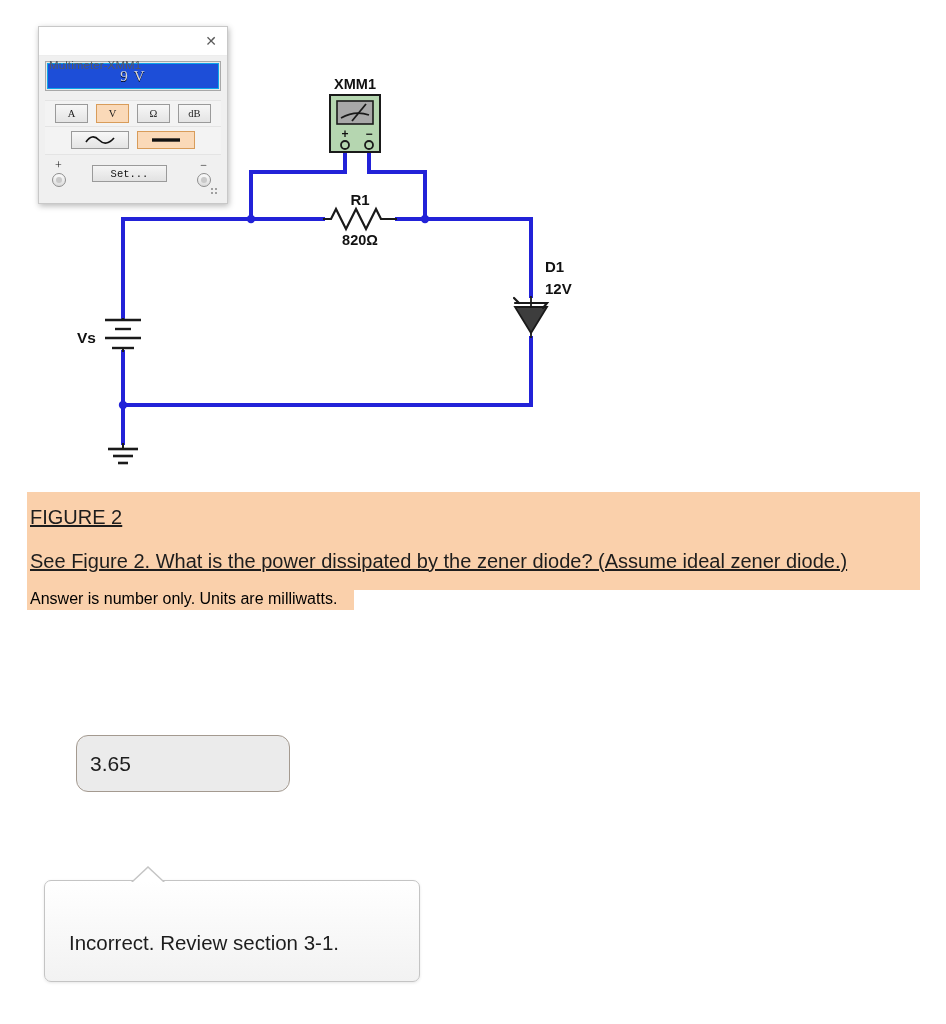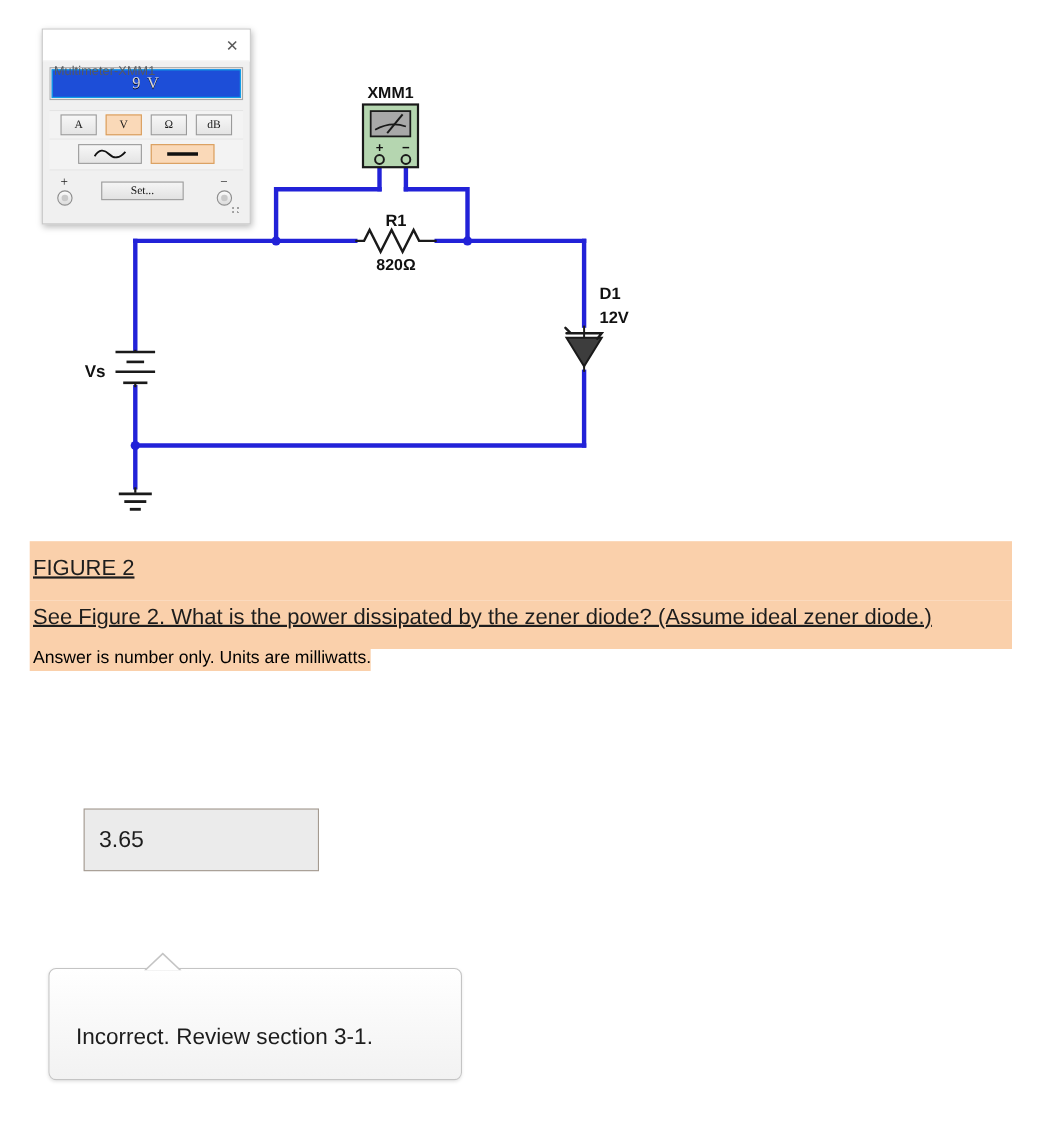--- a/index.html
+++ b/index.html
@@ -166,21 +166,21 @@
     height: 17px;
     display: flex;
     align-items: center;
     justify-content: center;
     font-size: 10.5px;
     background: linear-gradient(#f5f5f5,#e2e2e2);
     border: 1px solid #9a9a9a;
     color: #111;
     cursor: pointer;
     box-sizing: border-box;
-    font-family: Liberation Serif, serif;
+    font-family: Liberation Mono, monospace;
   }
   #mm-grip {
     position: absolute;
     right: 1px;
     bottom: 0px;
     width: 9px; height: 9px;
     background-image:
       radial-gradient(circle 1px at 1px 1px, #a0a0a0 99%, transparent 0),
       radial-gradient(circle 1px at 5px 1px, #a0a0a0 99%, transparent 0),
       radial-gradient(circle 1px at 5px 5px, #a0a0a0 99%, transparent 0),
@@ -210,33 +210,33 @@
     line-height: 30px;
     font-family: "Liberation Sans", sans-serif;
     text-decoration: underline;
   }
   #q-title { padding: 10px 0 14px 3px; }
   #q-body  { padding: 0 0 14px 3px; }
   #q-units-wrap { }
   #q-units {
     display: inline-block;
     background: #fad0ab;
-    padding: 0 0 2px 3px;
+    padding: 0 17px 2px 3px;
   }
 
   
   #answer-input {
     position: absolute;
     left: 76px;
     top: 735px;
     width: 214px;
     height: 57px;
     background: #ebebeb;
     border: 1px solid #a49a90;
-    border-radius: 0;
+    border-radius: 12px;
     box-sizing: border-box;
     font-size: 21px;
     color: #1d1d1d;
     padding: 0 0 0 13px;
     font-family: "Liberation Sans", sans-serif;
     outline: none;
   }
 
   
   #feedback-callout {

